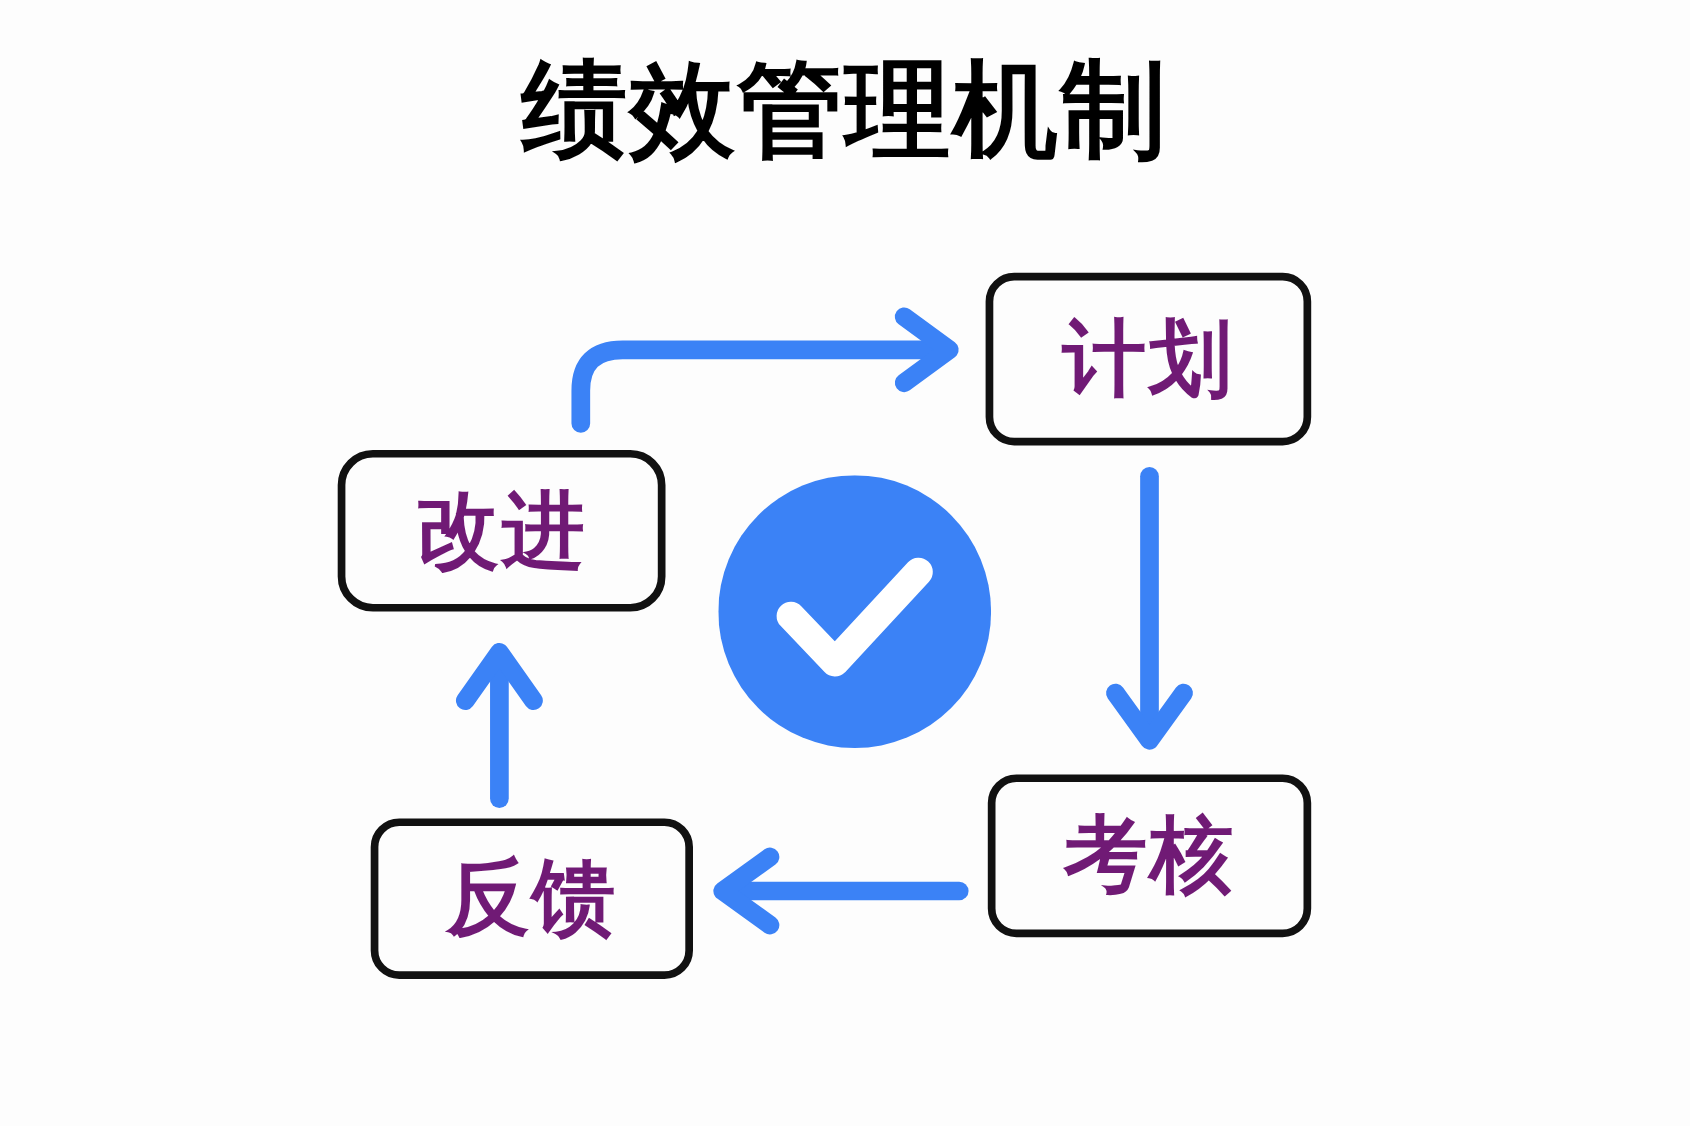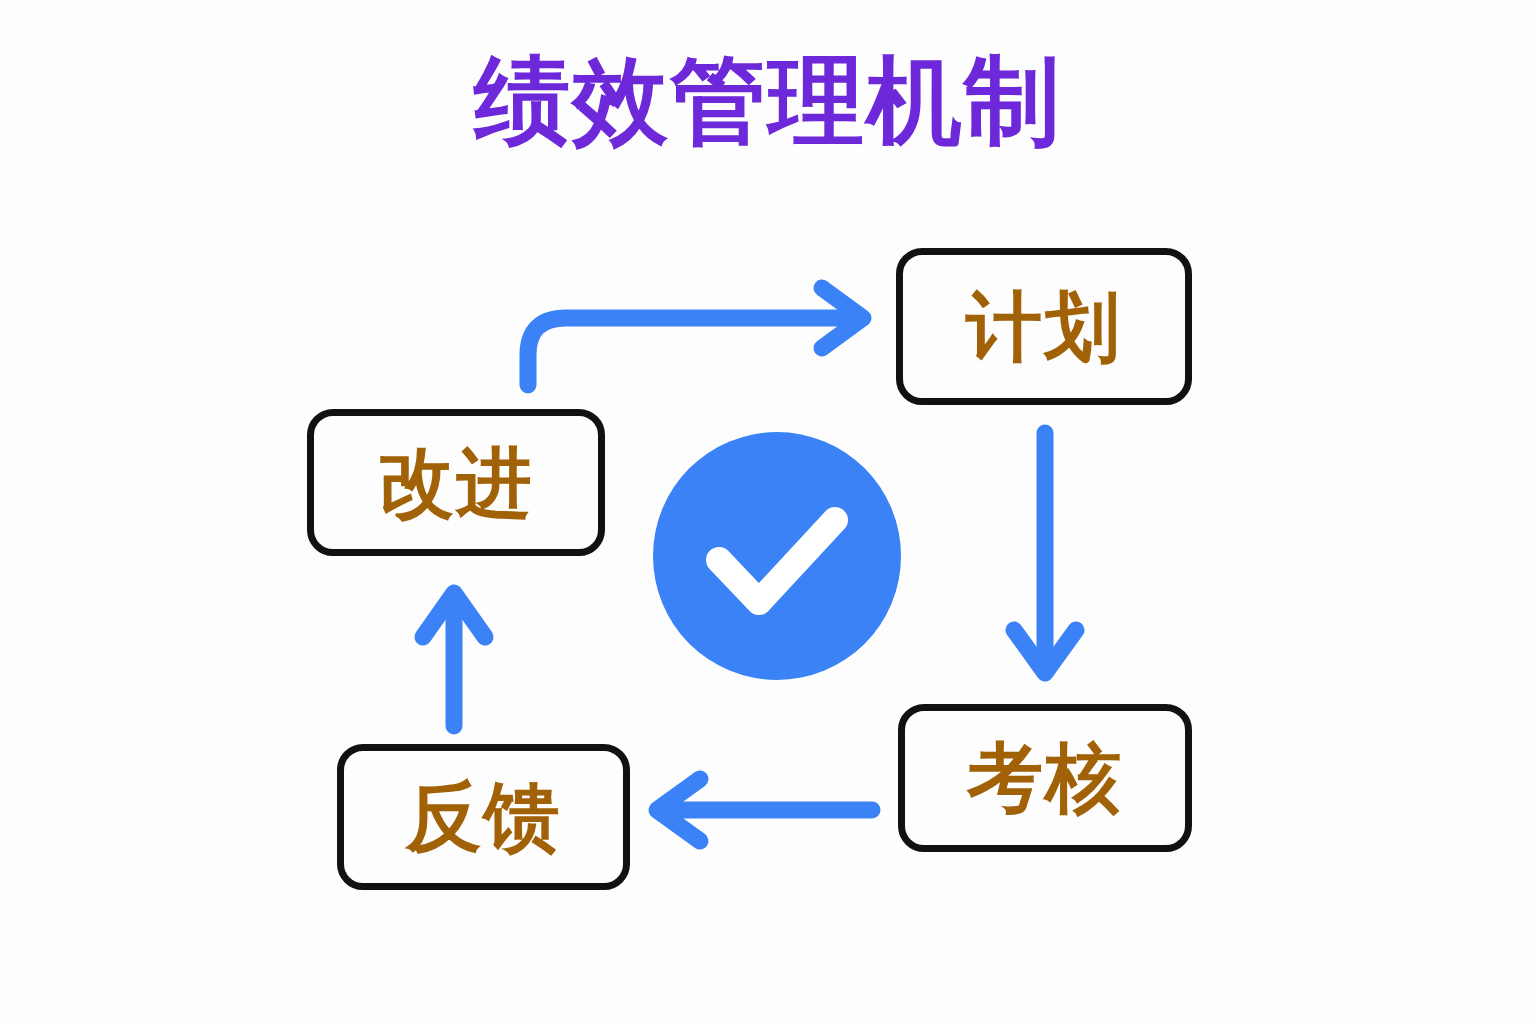--- a/index.html
+++ b/index.html
@@ -20,21 +20,21 @@
   
   #page-title {
     position: absolute;
     left: 0;
     top: 48px;
     width: 1536px;
     text-align: center;
     font-size: 96px;
     line-height: 1.1;
     font-weight: 700;
-    color: #6d28d9;
+    color: #000000;
     letter-spacing: 2px;
     white-space: nowrap;
   }
 
   
   #diagram-svg {
     position: absolute;
     left: 0;
     top: 0;
     width: 1536px;
@@ -48,31 +48,31 @@
     border: 7px solid #111111;
     border-radius: 26px;
     background: #fdfdfd;
     display: flex;
     align-items: center;
     justify-content: center;
   }
   .node-label {
     font-size: 76px;
     font-weight: 700;
-    color: #a16207;
+    color: #701a75;
     line-height: 1;
     letter-spacing: 2px;
     white-space: nowrap;
     user-select: none;
   }
 
   #node-plan     { left: 896px; top: 248px; width: 296px; height: 157px; }
   #node-assess   { left: 898px; top: 704px; width: 294px; height: 148px; }
   #node-feedback { left: 337px; top: 744px; width: 293px; height: 146px; }
-  #node-improve  { left: 307px; top: 409px; width: 298px; height: 147px; }
+  #node-improve  { left: 307px; top: 409px; width: 298px; height: 147px; border-radius: 32px; }
 
   
   #center-check {
     position: absolute;
     left: 653px;
     top: 432px;
     width: 248px;
     height: 248px;
   }
 </style>

